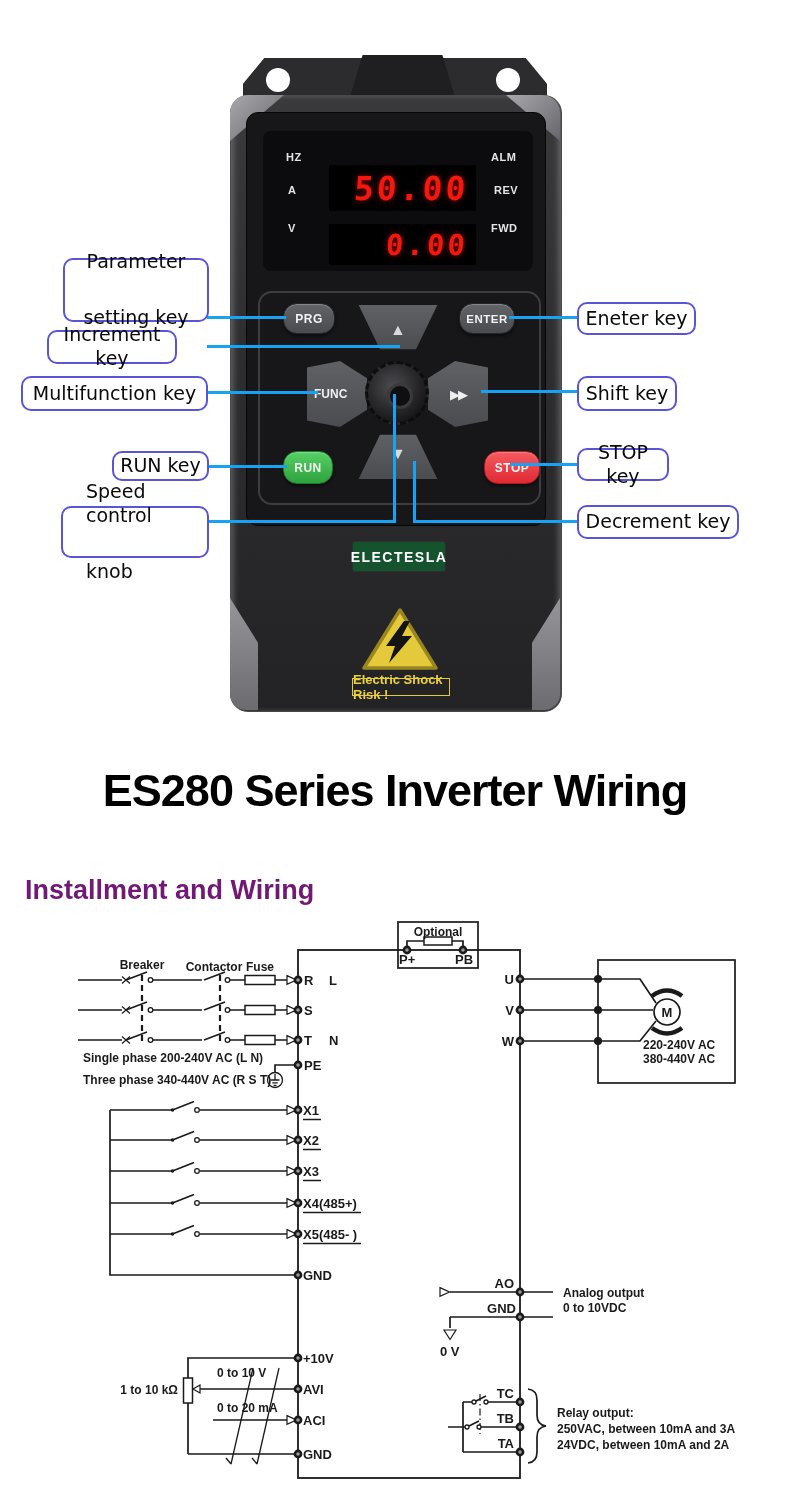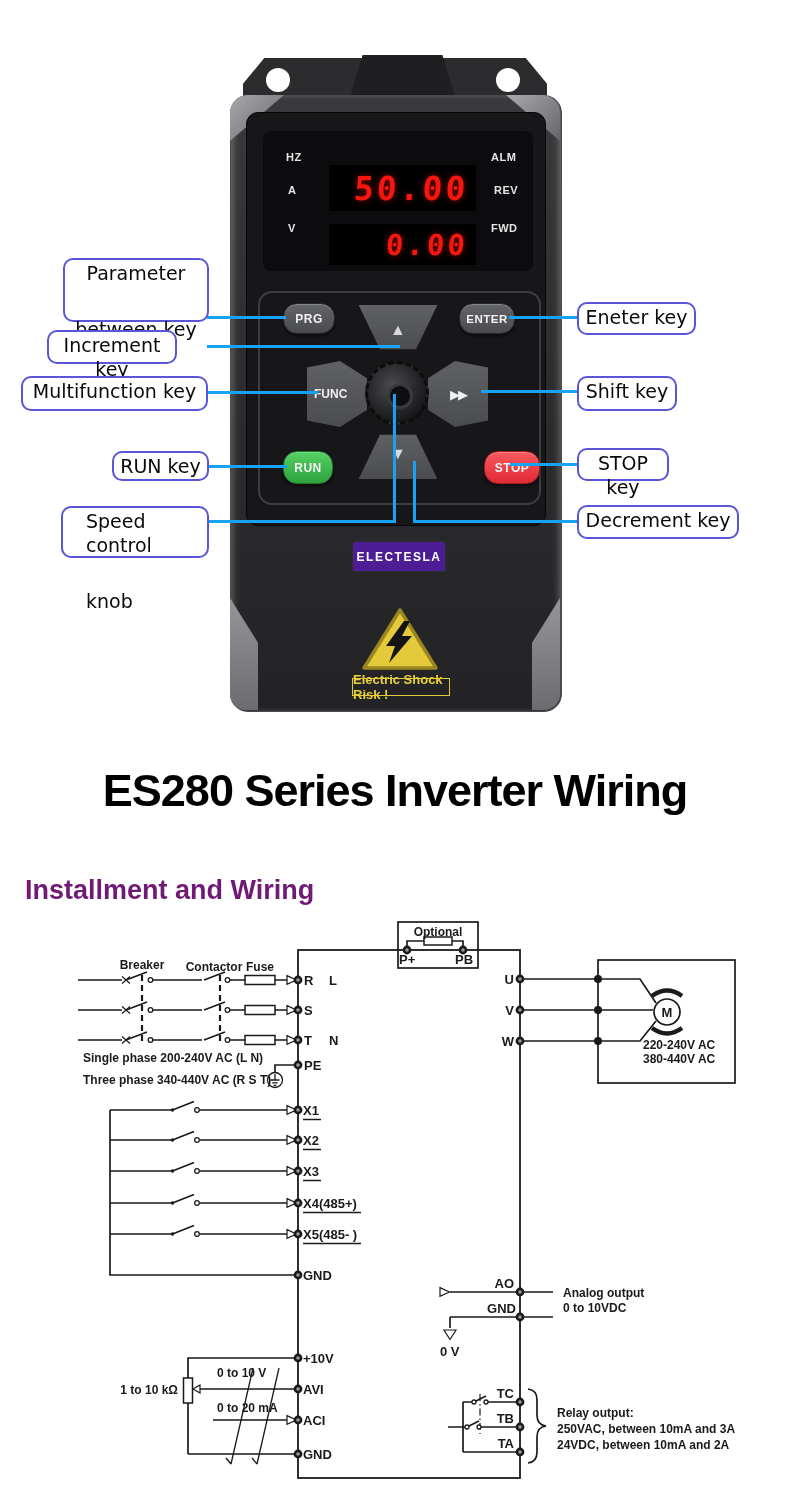--- a/index.html
+++ b/index.html
@@ -36,29 +36,29 @@
        font-weight:bold;background:linear-gradient(180deg,#636468,#4a4b4f);border-radius:14px;
        border:1px solid #26262a;box-shadow:inset 0 1px 1px rgba(255,255,255,.25),0 2px 3px rgba(0,0,0,.5);
        font-size:12px;letter-spacing:.5px;cursor:pointer;}
   .wedge{position:absolute;display:flex;align-items:center;justify-content:center;
          background:linear-gradient(180deg,#606165,#4b4c50);color:#d9d9db;cursor:pointer;}
   .knob{position:absolute;left:135px;top:306px;width:64px;height:64px;border-radius:50%;
         border:3px dashed #0d0d0e;box-sizing:border-box;
         background:radial-gradient(circle at 42% 38%,#4c4c50 0%,#2b2b2e 45%,#151517 78%);}
   .knobin{position:absolute;left:19px;top:19px;width:20px;height:20px;border-radius:50%;
           background:#0f0f11;border:3px solid #3a3a3d;}
-  .brand{position:absolute;left:122px;top:486px;width:92px;height:29px;background:#4c1d95;
+  .brand{position:absolute;left:122px;top:486px;width:92px;height:29px;background:#14532d;
          border:1px solid #2e2e31;border-radius:3px;display:flex;align-items:center;justify-content:center;
-         color:#fff;font-weight:bold;font-size:12px;letter-spacing:1.5px;}
+         color:#fff;font-weight:bold;font-size:14px;letter-spacing:1.5px;}
   .warnbox{position:absolute;left:122px;top:623px;width:96px;height:16px;border:1.5px solid #e3c93c;
            display:flex;align-items:center;justify-content:center;color:#e9cf3e;font-weight:bold;font-size:13px;}
   
   .callout{position:absolute;background:#fff;border:2px solid #5a54d8;border-radius:10px;color:#0a0a0a;
            font-family:"DejaVu Sans","Liberation Sans",sans-serif;font-size:19px;line-height:1.25;
-           display:flex;flex-direction:column;justify-content:space-between;text-align:center;
+           display:flex;flex-direction:column;justify-content:center;text-align:center;
            padding:2px 6px;box-sizing:border-box;z-index:3;gap:32px;}
   .cline{position:absolute;background:#18a3f2;z-index:2;}
   
   #main-title{position:absolute;left:0;top:765px;width:790px;text-align:center;color:#000;
               font-size:45px;font-weight:bold;letter-spacing:-1px;}
   #section-heading{position:absolute;left:25px;top:875px;color:#701a75;font-size:27px;font-weight:bold;}
   
   .t{font-family:"Liberation Sans",sans-serif;font-size:12px;font-weight:bold;fill:#1a1a1a;}
   .tl{font-family:"Liberation Sans",sans-serif;font-size:13px;font-weight:bold;fill:#1a1a1a;}
 </style>
@@ -135,21 +135,21 @@
   <div class="cline" style="left:207px;top:520px;width:189px;height:3px;"></div>
   <div class="cline" style="left:393px;top:394px;width:3px;height:129px;"></div>
   <div class="cline" style="left:509px;top:316px;width:68px;height:3px;"></div>
   <div class="cline" style="left:481px;top:390px;width:96px;height:3px;"></div>
   <div class="cline" style="left:510px;top:463px;width:67px;height:3px;"></div>
   <div class="cline" style="left:413px;top:461px;width:3px;height:62px;"></div>
   <div class="cline" style="left:413px;top:520px;width:164px;height:3px;"></div>
 
   <div class="callout" style="left:63px;top:258px;width:146px;height:64px;">
     <span>Parameter</span>
-    <span>between key</span>
+    <span>setting key</span>
   </div>
   <div class="callout" style="left:47px;top:330px;width:130px;height:34px;">
     <span>Increment key</span>
   </div>
   <div class="callout" style="left:21px;top:376px;width:187px;height:35px;">
     <span>Multifunction key</span>
   </div>
   <div class="callout" style="left:112px;top:451px;width:97px;height:30px;">
     <span>RUN key</span>
   </div>

